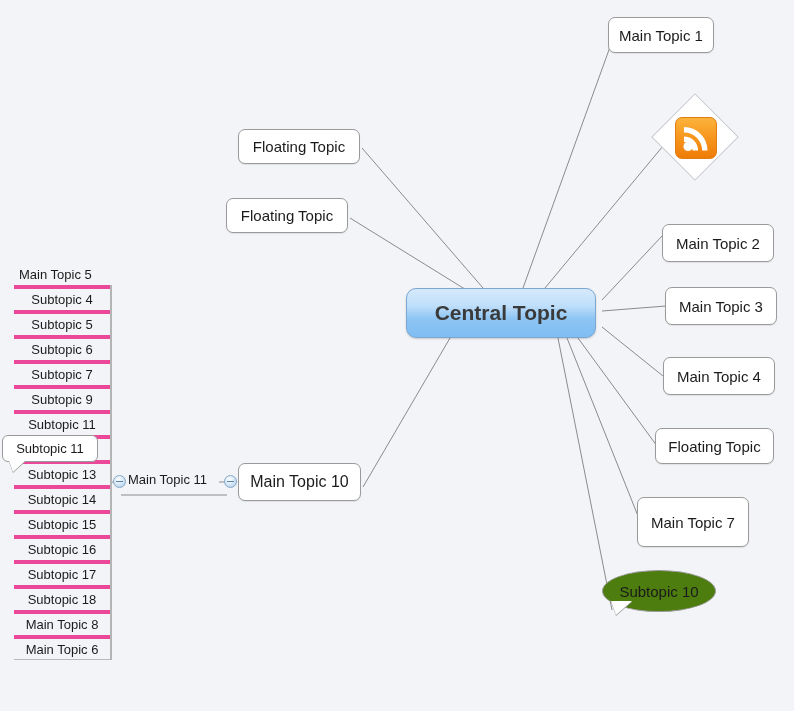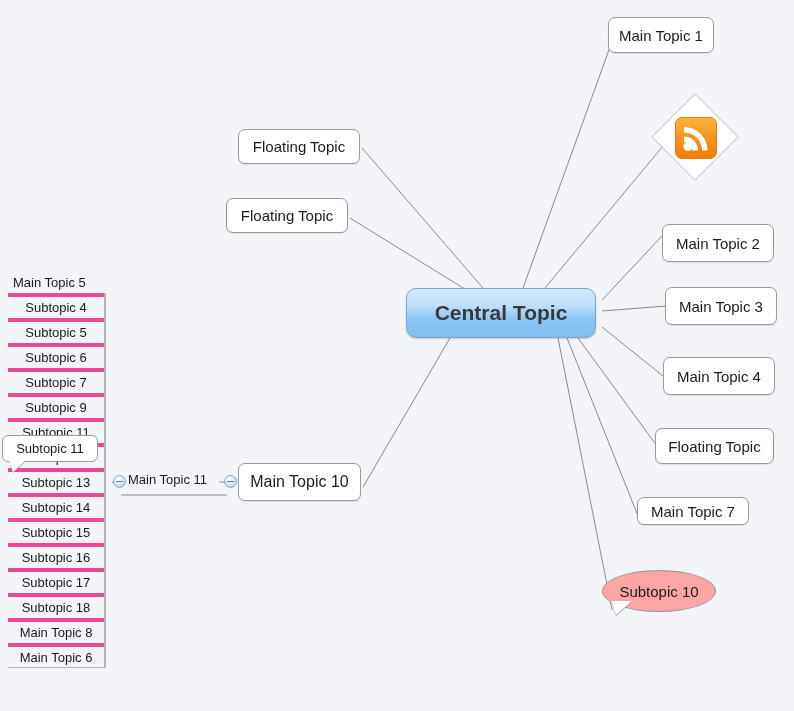--- a/index.html
+++ b/index.html
@@ -86,24 +86,23 @@
     width: 40px;
     height: 40px;
     border-radius: 7px;
     background: linear-gradient(to bottom, #fcb33c 0%, #f79820 45%, #ef7c06 100%);
     border: 1px solid #e07c10;
   }
 
   
   .outline {
     position: absolute;
-    left: 8px;
+    left: 14px;
     top: 266px;
     width: 98px;
-    margin-top: 8px;
   }
   .outline-head {
     font-size: 13px;
     color: #1b1b1b;
     padding: 1px 0 3px 5px;
     white-space: nowrap;
   }
   .outline-stack {
     position: relative;
     border-right: 2px solid #b4b4b4;
@@ -154,21 +153,21 @@
   }
 
   
   .ellipse-callout {
     position: absolute;
     left: 602px;
     top: 570px;
     width: 114px;
     height: 42px;
     box-sizing: border-box;
-    background: #fca5a5;
+    background: #4d7c0f;
     border: 1px solid #9a9a9a;
     border-radius: 50%;
     font-size: 15px;
     color: #1b1b1b;
     display: flex;
     align-items: center;
     justify-content: center;
     white-space: nowrap;
   }
   .ellipse-callout:after {
@@ -277,21 +276,21 @@
   </div>
 
   <div class="topic" style="left:663px; top:357px; width:112px; height:38px;">
     <span>Main Topic 4</span>
   </div>
 
   <div class="topic" style="left:655px; top:428px; width:119px; height:36px;">
     <span>Floating Topic</span>
   </div>
 
-  <div class="topic" style="left:637px; top:497px; width:112px; height:28px;">
+  <div class="topic" style="left:637px; top:497px; width:112px; height:50px;">
     <span>Main Topic 7</span>
   </div>
 
   <div class="ellipse-callout">
     <span>Subtopic 10</span>
   </div>
 
   <div class="topic" style="left:238px; top:129px; width:122px; height:35px;">
     <span>Floating Topic</span>
   </div>

